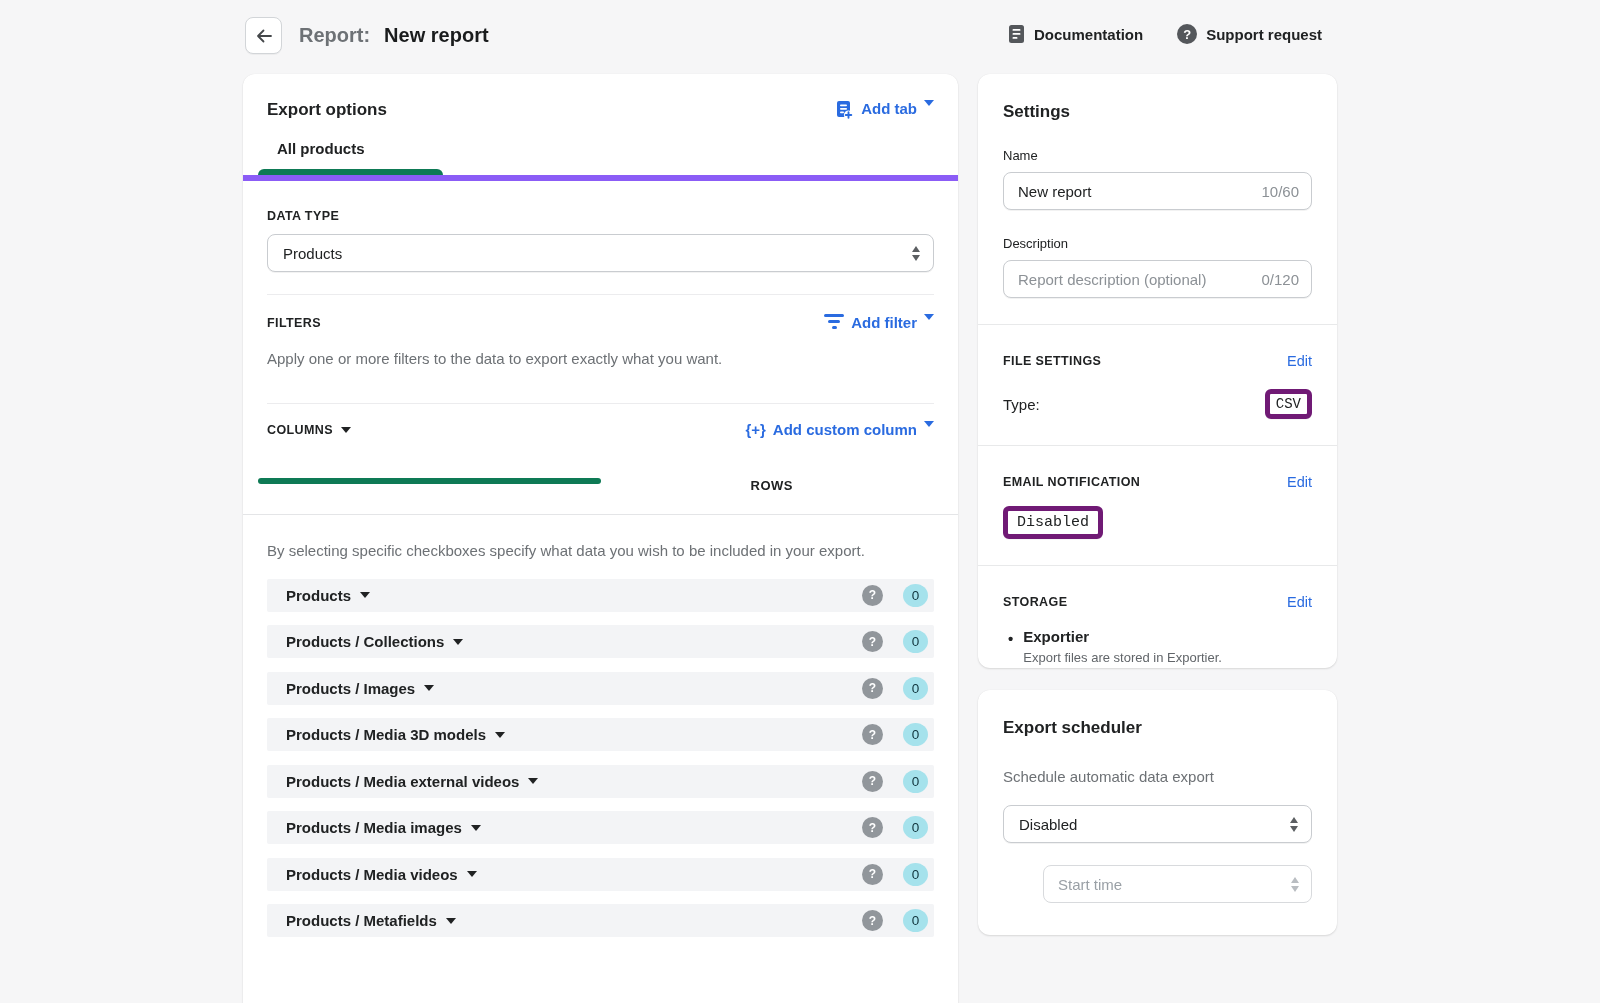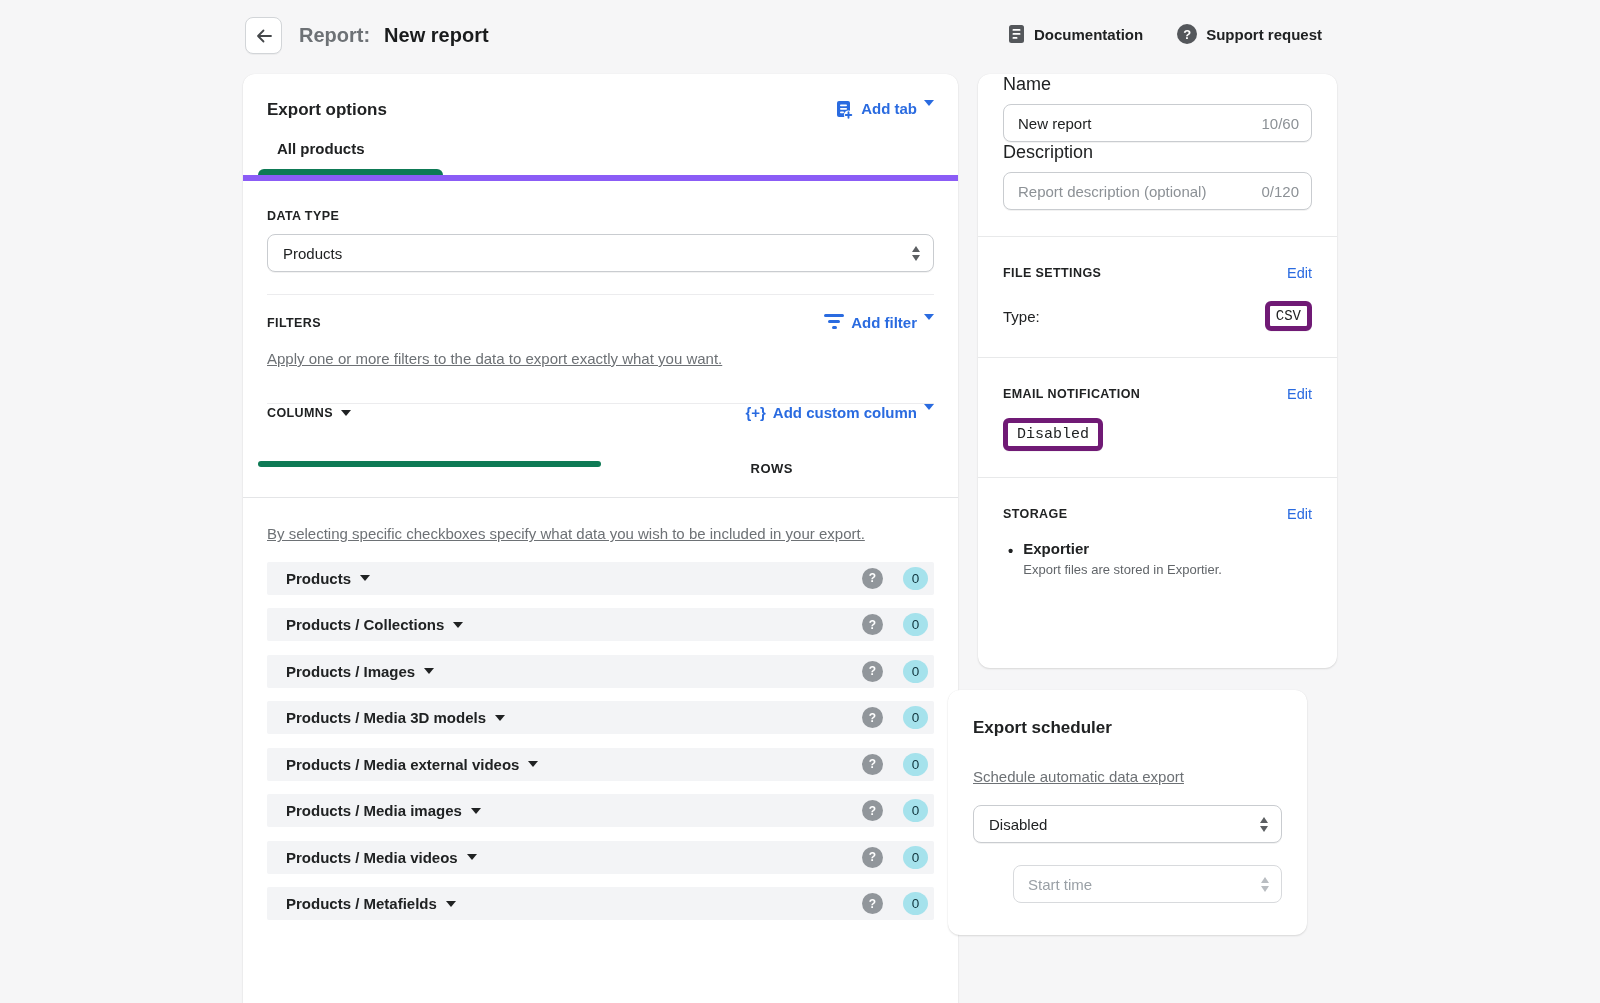--- a/index.html
+++ b/index.html
@@ -28,21 +28,21 @@
     width:20px; height:20px; border-radius:50%; background:#54575b; color:#fff;
     font-size:13px; font-weight:700; display:flex; align-items:center; justify-content:center;
   }
   
   .card {
     position:absolute; background:#fff; border-radius:12px;
     box-shadow:0 1px 2px rgba(0,0,0,.12), 0 0 1px rgba(0,0,0,.08);
   }
   .main-card { left:243px; top:74px; width:715px; height:960px; }
   .settings-card { left:978px; top:74px; width:359px; height:594px; }
-  .scheduler-card { left:948px; top:690px; width:359px; height:245px; }
+  .scheduler-card { left:978px; top:690px; width:359px; height:245px; }
   
   .card-header { display:flex; justify-content:space-between; align-items:center; padding:26px 24px 0 24px; }
   .card-title { font-size:17px; font-weight:700; }
   .blue-link { color:#2a6be0; font-size:15px; font-weight:600; display:flex; align-items:flex-start; gap:7px; cursor:pointer; }
   .caret-dn { width:0; height:0; border-left:5px solid transparent; border-right:5px solid transparent; border-top:6px solid currentColor; display:inline-block; }
   .tabbar { margin-top:20px; border-bottom:6px solid #8b5cf6; }
   .tab-item { margin-left:15px; width:185px; cursor:pointer; }
   .tab-item .tab-label { display:block; padding:0 0 12px 19px; font-size:15px; font-weight:600; color:#202223; }
   .tab-item .tab-underline { height:6px; background:#0e7a55; border-radius:6px 6px 0 0; }
   .pad { padding-left:24px; padding-right:24px; }
@@ -53,27 +53,27 @@
     font-size:15px; color:#202223; cursor:pointer; box-shadow:0 1px 0 rgba(0,0,0,.05);
   }
   .spinner { display:flex; flex-direction:column; gap:3px; align-items:center; }
   .tri-up { width:0; height:0; border-left:4.5px solid transparent; border-right:4.5px solid transparent; border-bottom:6px solid #5c5f62; }
   .tri-dn { width:0; height:0; border-left:4.5px solid transparent; border-right:4.5px solid transparent; border-top:6px solid #5c5f62; }
   .spinner.faint .tri-up { border-bottom-color:#b9bdc1; }
   .spinner.faint .tri-dn { border-top-color:#b9bdc1; }
   .divider-inset { border:none; border-top:1px solid #ececee; margin:22px 24px 0 24px; }
   .row-between { display:flex; justify-content:space-between; align-items:center; }
   .sec-block { margin-top:19px; }
-  .gray-text { font-size:15px; color:#6d7175; line-height:1.55;text-decoration:underline; }
+  .gray-text { font-size:15px; color:#6d7175; line-height:1.55; }
   .filter-icon { display:inline-flex; flex-direction:column; gap:3px; align-items:center; }
   .filter-icon i { display:block; height:3px; border-radius:2px; background:#2a6be0; }
   .filter-icon i:nth-child(1){ width:20px; }
   .filter-icon i:nth-child(2){ width:12px; }
   .filter-icon i:nth-child(3){ width:5px; }
-  .columns-row { }
+  .columns-row { margin-top:17px; }
   .columns-label { display:flex; align-items:center; gap:8px; font-size:12.5px; font-weight:700; letter-spacing:.4px; cursor:pointer; }
   .brace-plus { font-weight:700; }
   .subtabs { display:flex; margin:40px 15px 0 15px; }
   .subtab { flex:1; text-align:center; cursor:pointer; }
   .subtab .st-label { display:block; font-size:13px; font-weight:700; letter-spacing:.5px; color:#202223; padding-bottom:15px; }
   .subtab .st-underline { height:6px; border-radius:6px; background:transparent; }
   .subtab.active .st-underline { background:#0e7a55; }
   .subtab-border { border:none; border-top:1px solid #e4e5e7; margin:0; }
   .fields-desc { margin:24px 24px 12px 24px; max-width:640px; }
   .field-list { margin:16px 24px 0 24px; }
@@ -89,21 +89,21 @@
     font-size:12px; font-weight:700; display:flex; align-items:center; justify-content:center; cursor:pointer;
   }
   .count-badge {
     margin-left:20px; min-width:25px; height:23px; padding:0 6px; border-radius:50%;
     background:#a5e2ec; color:#10343c; font-size:13.5px;
     display:flex; align-items:center; justify-content:center;
   }
   
   .side-pad { padding-left:25px; padding-right:25px; }
   .side-title { font-size:17px; font-weight:700; padding-top:28px; }
-  .field-label { font-size:18px; color:#202223; }
+  .field-label { font-size:13px; color:#202223; margin-top:26px; }
   .text-input {
     margin-top:9px; height:38px; border:1px solid #c9ccd0; border-radius:8px; background:#fff;
     display:flex; align-items:center; justify-content:space-between; padding:0 12px 0 14px;
     font-size:15px; box-shadow:0 1px 0 rgba(0,0,0,.05); cursor:text;
   }
   .text-input .counter { color:#8c9196; font-size:15px; }
   .text-input.placeholder .value { color:#8c9196; }
   .text-input.disabled { border-color:#d8dadd; box-shadow:none;margin-left:40px; }
   .text-input.disabled .value { color:#9aa0a6; }
   .side-divider { border:none; border-top:1px solid #e8e9ea; margin-top:26px; }
@@ -293,20 +293,21 @@
     <span class="caret-dn"></span>
     <span class="spacer"></span>
     <span class="help">?</span>
     <span class="count-badge">0</span>
   </div>
 </div>
 </div>
 
 <div class="card settings-card">
   <div class="side-pad">
+    <div class="side-title">Settings</div>
 
     <div class="field-label">Name</div>
     <div class="text-input">
       <span class="value">New report</span>
       <span class="counter">10/60</span>
     </div>
 
     <div class="field-label">Description</div>
     <div class="text-input placeholder">
       <span class="value">Report description (optional)</span>

